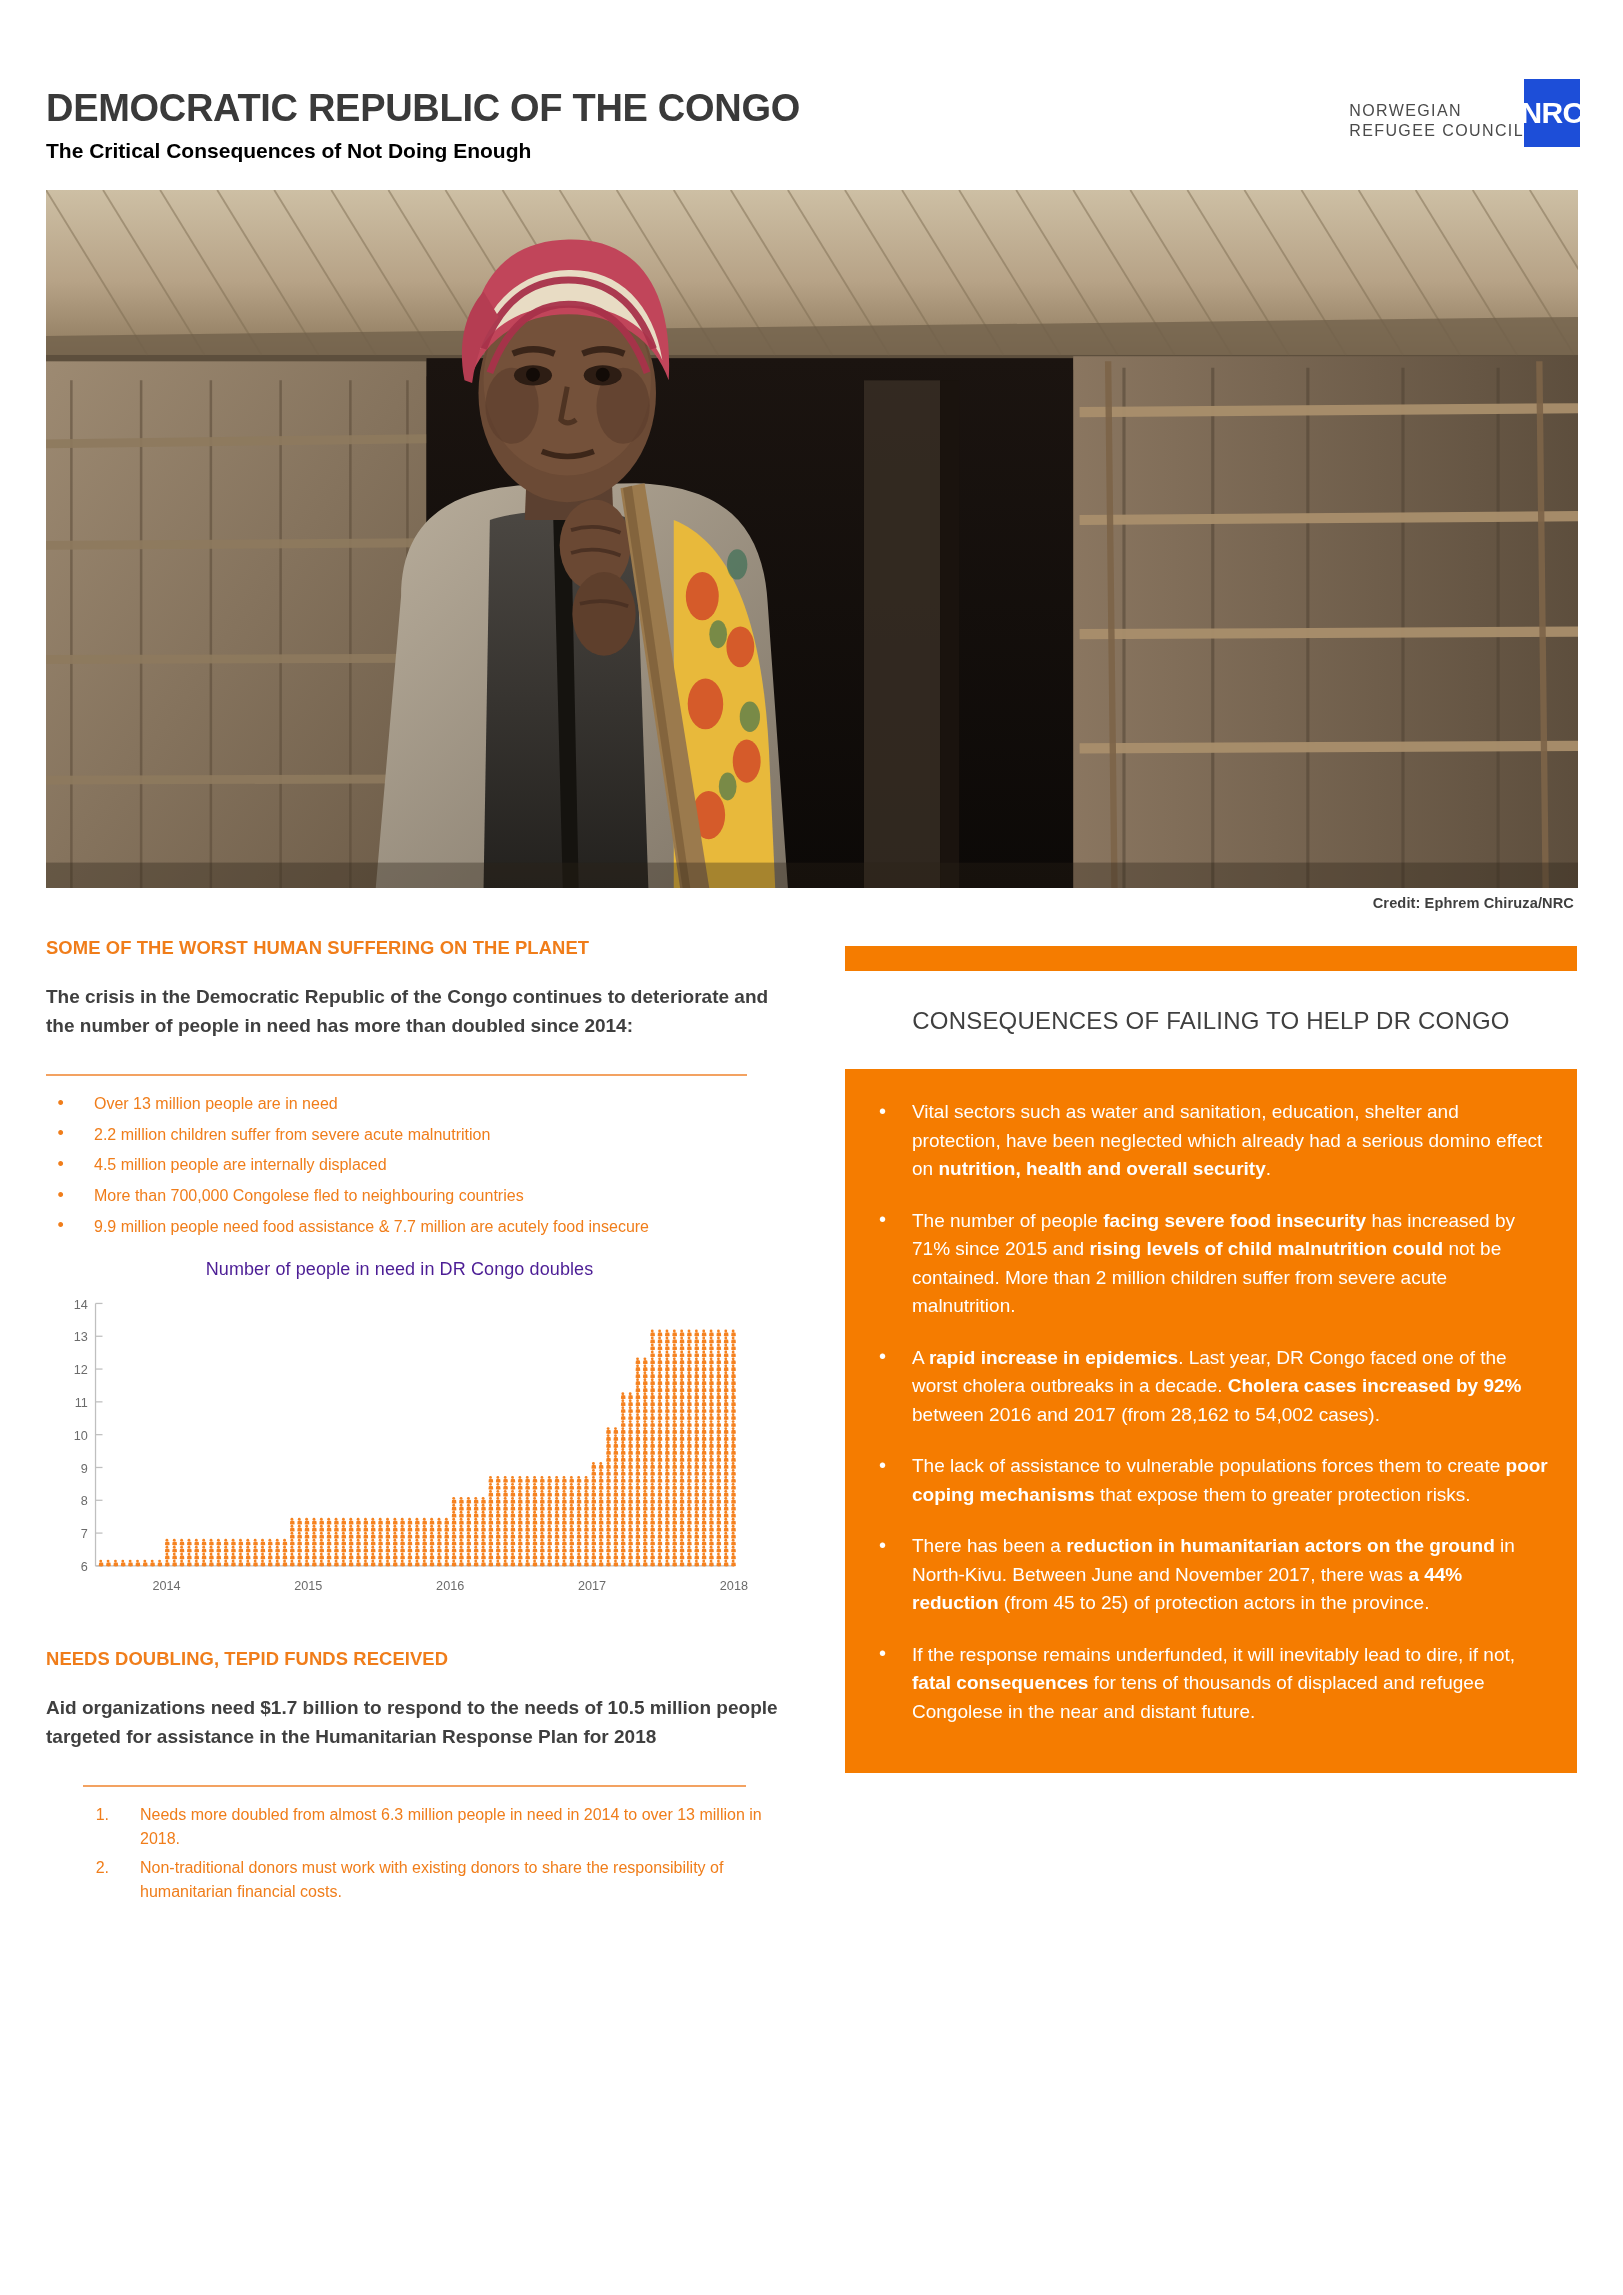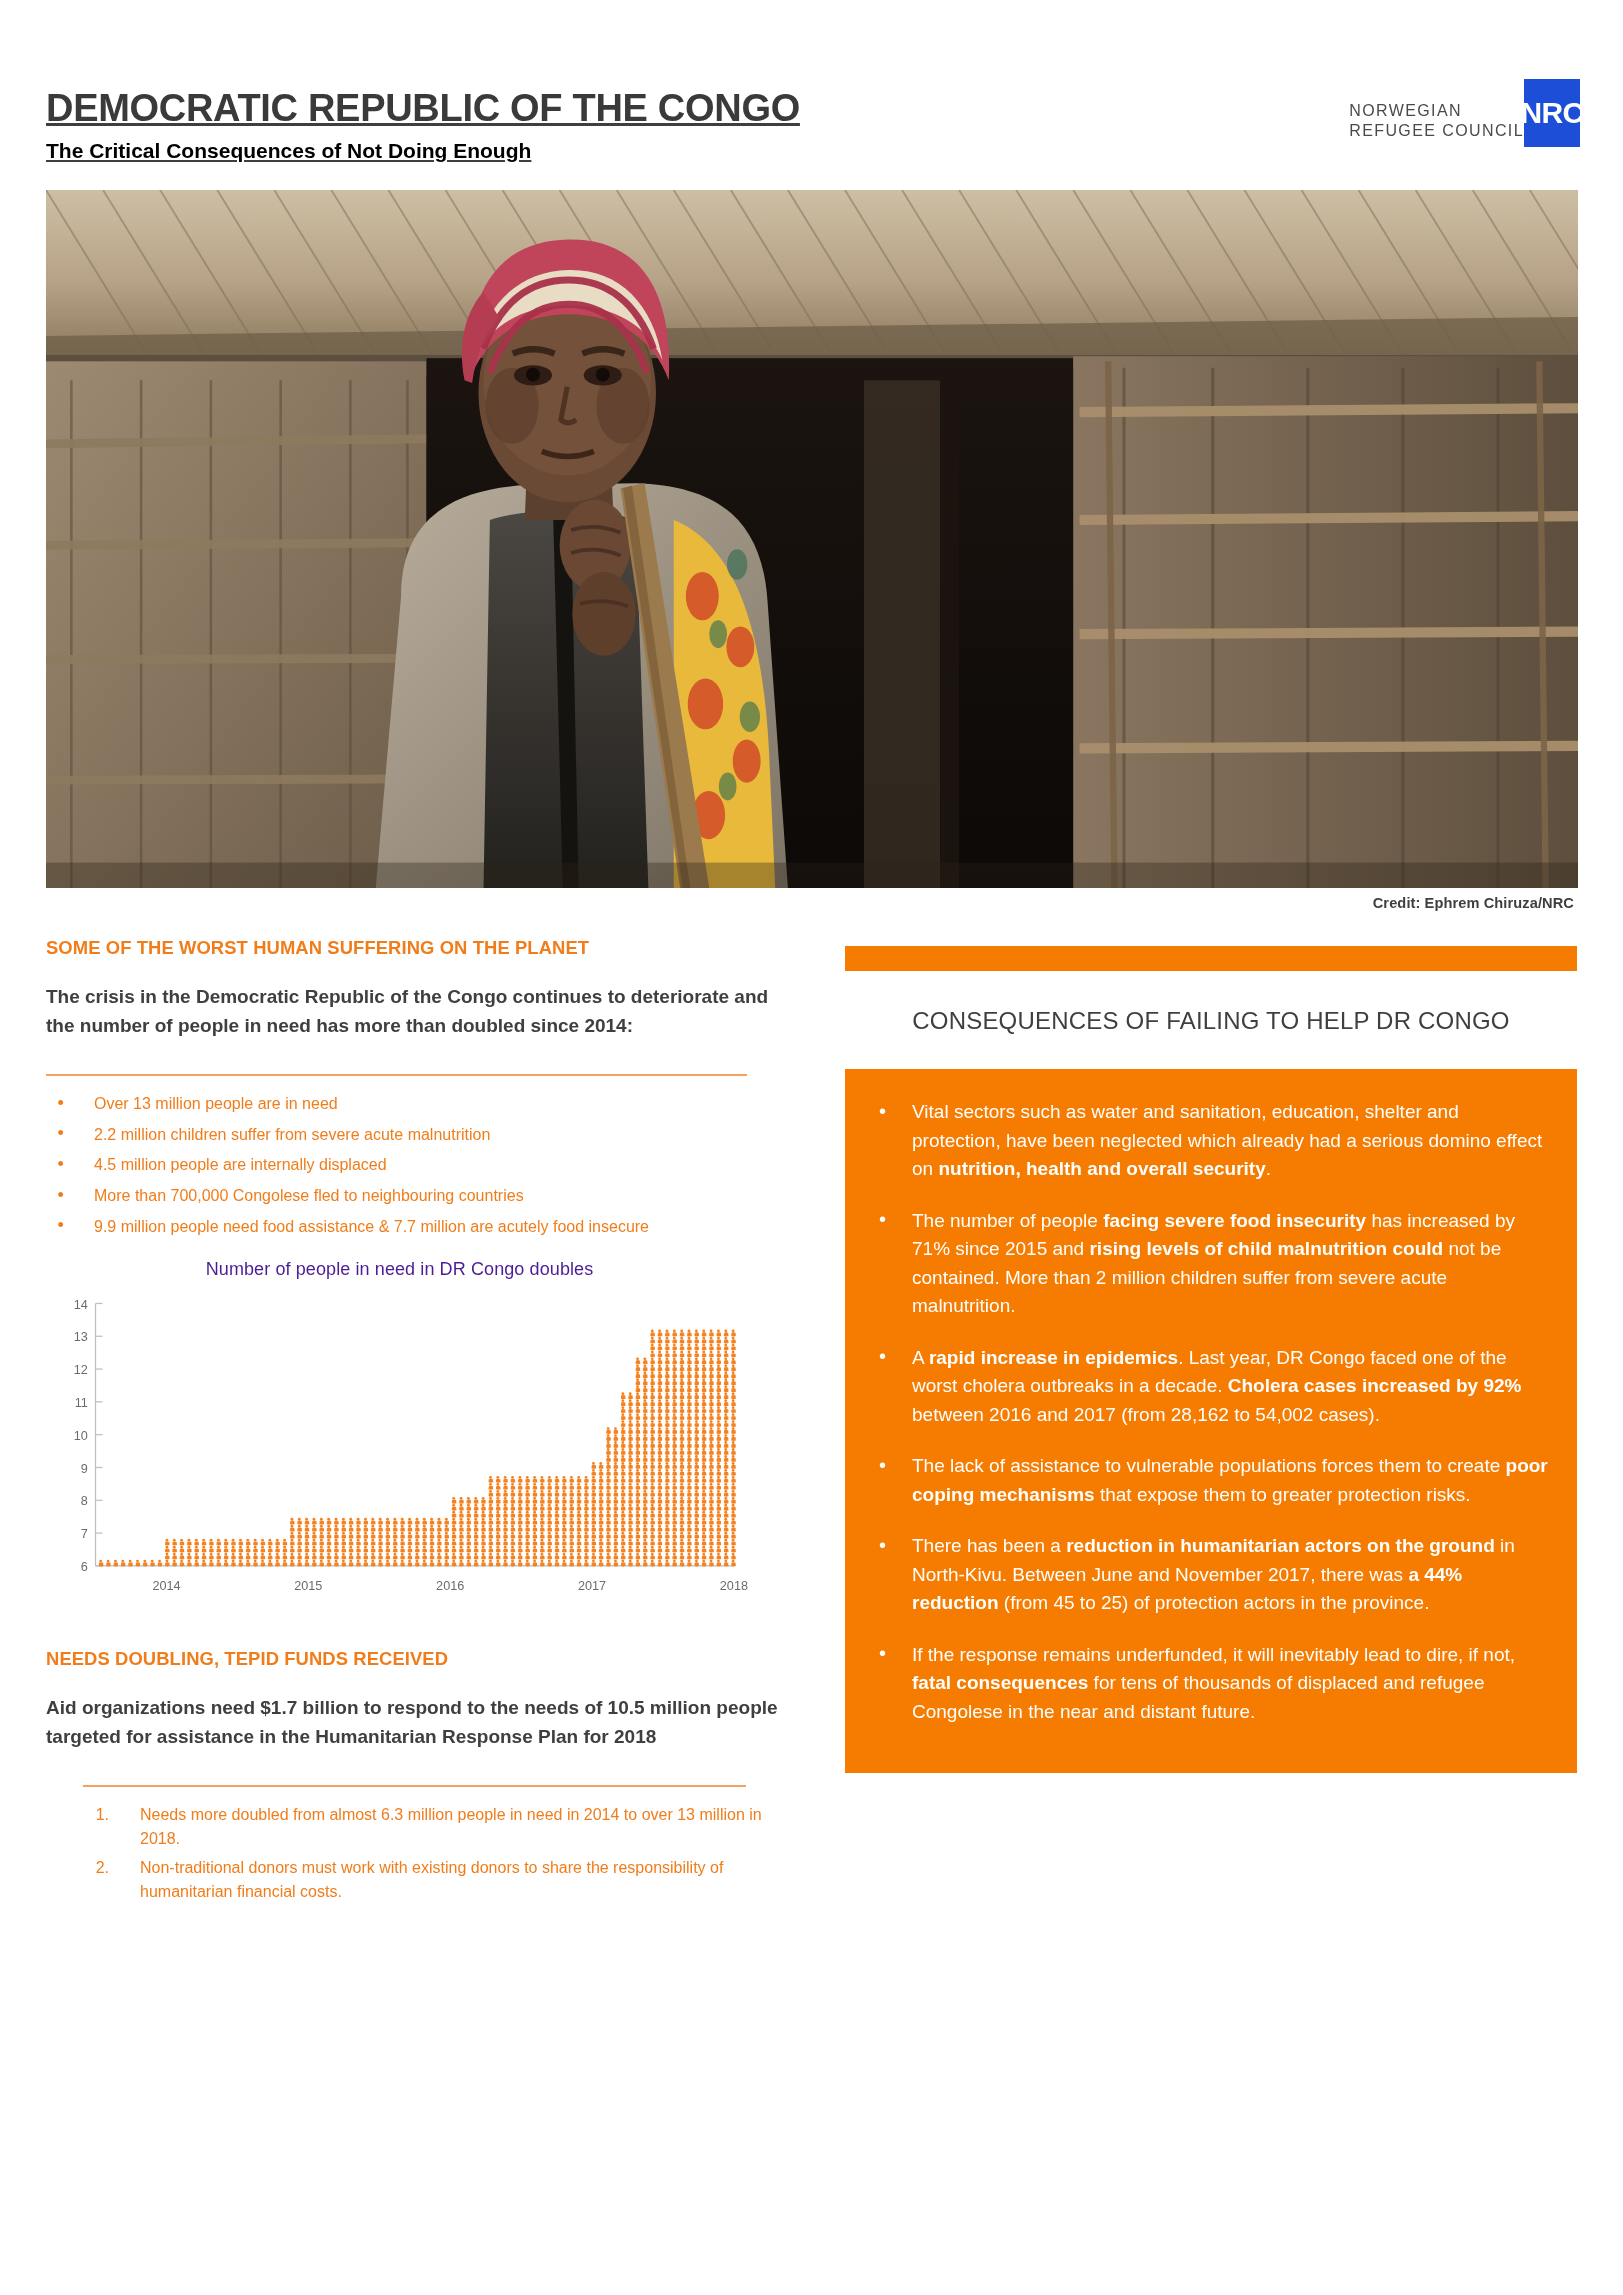--- a/index.html
+++ b/index.html
@@ -30,21 +30,20 @@
   .header {
     position: absolute;
     left: 0; top: 0;
     width: 1623px;
     height: 184px;
   }
   .title-block {
     position: absolute;
     left: 46px;
     top: 89px;
-    text-decoration: underline;
   }
   .main-title {
     font-size: 38px;
     font-weight: 700;
     letter-spacing: -0.3px;
     color: #3a3a3a;
     line-height: 1.0;
     white-space: nowrap;
   }
   .sub-title {

